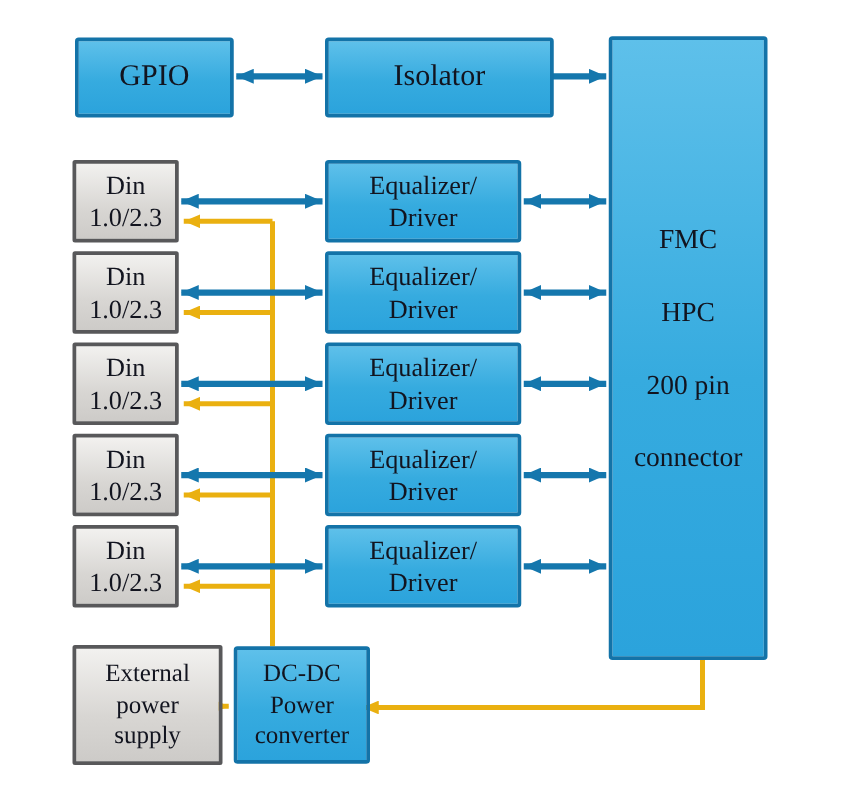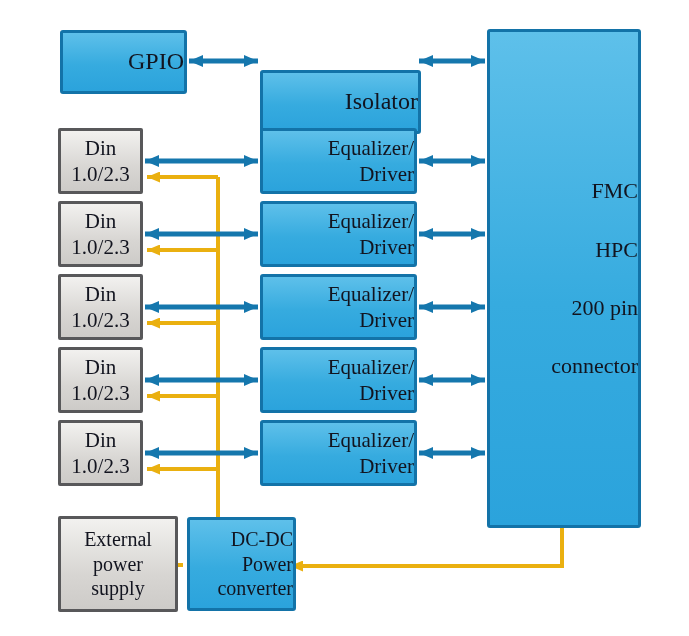--- a/index.html
+++ b/index.html
@@ -25,21 +25,20 @@
     flex-direction: column;
     align-items: center;
     justify-content: center;
     text-align: center;
     line-height: 1.24;
   }
   .blue {
     background: linear-gradient(180deg, #5ec0ea 0%, #36abdf 55%, #2ba3dc 100%);
     border: 3px solid var(--block-blue-border, #1373a8);
     border-radius: 3px;
-    align-items: flex-end;
   }
   .gray {
     background: linear-gradient(180deg, #f2f1ef 0%, #d8d6d3 60%, #cdcbc8 100%);
     border: 3px solid var(--block-gray-border, #58585a);
     border-radius: 2px;
   }
   .fs-title { font-size: 24px; }
   .fs-block { font-size: 21px; }
   .fs-small { font-size: 20px; }
   .fmc-text { gap: 31px; font-size: 22px; }
@@ -88,25 +87,25 @@
       <line class="wire-blue" x1="419" y1="234" x2="485" y2="234" marker-start="url(#ah-blue)" marker-end="url(#ah-blue)"></line>
       <line class="wire-blue" x1="419" y1="307" x2="485" y2="307" marker-start="url(#ah-blue)" marker-end="url(#ah-blue)"></line>
       <line class="wire-blue" x1="419" y1="380" x2="485" y2="380" marker-start="url(#ah-blue)" marker-end="url(#ah-blue)"></line>
       <line class="wire-blue" x1="419" y1="453" x2="485" y2="453" marker-start="url(#ah-blue)" marker-end="url(#ah-blue)"></line>
     </g>
   </svg>
 
   <div class="block blue fs-title" style="left:60px; top:30px; width:127px; height:64px;">
     <span>GPIO</span>
   </div>
-  <div class="block blue fs-title" style="left:260px; top:30px; width:161px; height:64px;margin-top:40px;">
+  <div class="block blue fs-title" style="left:260px; top:30px; width:183px; height:64px;">
     <span>Isolator</span>
   </div>
 
-  <div class="block blue fmc-text" style="left:487px; top:29px; width:154px; height:499px;">
+  <div class="block blue fmc-text" style="left:487px; top:29px; width:127px; height:499px;">
     <span>FMC</span>
     <span>HPC</span>
     <span>200 pin</span>
     <span>connector</span>
   </div>
 
   <div class="block gray fs-block" style="left:58px; top:128px; width:85px; height:66px;">
     <span>Din</span>
     <span>1.0/2.3</span>
   </div>

